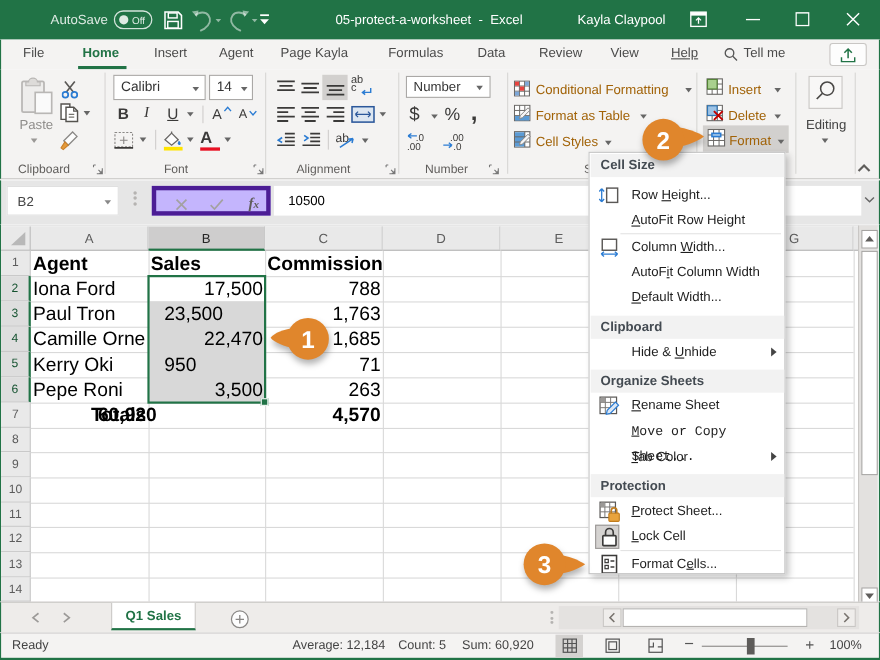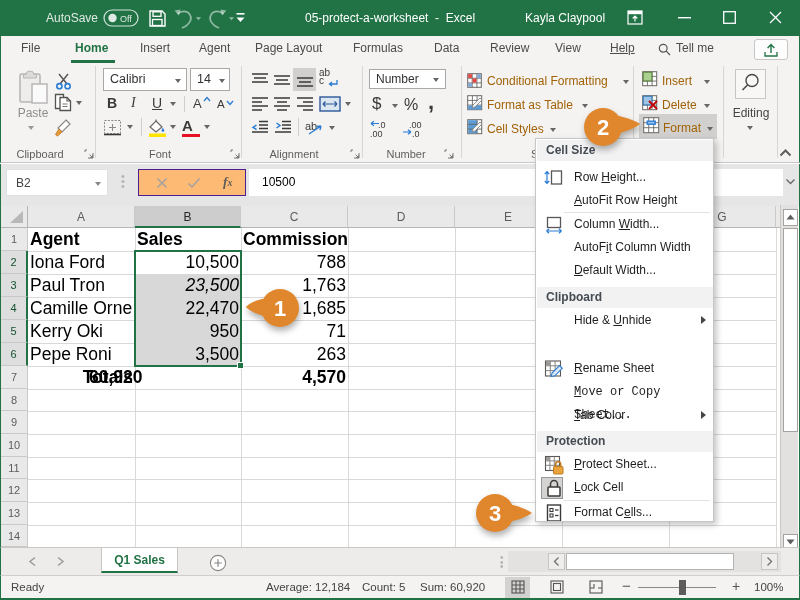--- a/index.html
+++ b/index.html
@@ -88,21 +88,21 @@
   <svg class="abs" style="left:769px; top:11px;" width="13" height="13">
       <path d="M1 1 L12 12 M12 1 L1 12" stroke="#fff" stroke-width="1.3"></path>
     </svg>
 </div>
 <div id="tabrow">
   <span class="rtab" style="left:20px;">File</span>
   <span class="rtab" style="left:74px; color:#217346; font-weight:bold;">Home</span>
   <div class="abs" style="left:70px; top:24px; width:44px; height:3px; background:#217346;"></div>
   <span class="rtab" style="left:139px;">Insert</span>
   <span class="rtab" style="left:198px;">Agent</span>
-  <span class="rtab" style="left:254px;">Page Layout</span>
+  <span class="rtab" style="left:254px;">Page Kayla</span>
   <span class="rtab" style="left:352px;">Formulas</span>
   <span class="rtab" style="left:433px;">Data</span>
   <span class="rtab" style="left:489px;">Review</span>
   <span class="rtab" style="left:554px;">View</span>
   <span class="rtab" style="left:609px;text-decoration:underline;">Help</span>
   <svg class="abs" style="left:657px; top:7px;" width="13" height="13" viewBox="0 0 13 13">
     <circle cx="5.2" cy="5.2" r="3.9" fill="none" stroke="#555" stroke-width="1.2"></circle>
     <path d="M8.2 8.2 L12 12" stroke="#555" stroke-width="1.2"></path>
   </svg>
   <span class="rtab" style="left:675px;">Tell me</span>
@@ -323,21 +323,21 @@
   <svg class="abs" style="left:777px; top:85px;" width="15" height="10" viewBox="0 0 15 10">
       <path d="M2.5 7.5 L7.5 2.5 L12.5 7.5" fill="none" stroke="#5f5d5b" stroke-width="2"></path>
     </svg>
 </div>
 <div id="fbar">
   <div class="abs" style="left:5px; top:5px; width:102px; height:27px; background:#fff; border:1px solid #e0e0e0;">
     <span class="abs" style="left:9px; top:6px; font-size:12px; color:#444;">B2</span>
     <div class="dArr abs" style="left:88px; top:12px; border-top-color:#888;"></div>
   </div>
   <div class="abs" style="left:120px; top:10px; width:3px; height:17px; color:#b5b3b1; font-size:11px; line-height:5px;">•<br>•<br>•</div>
-  <div class="abs" style="left:137px; top:5px; width:108px; height:27px; background:#fdba74; border:1px solid #4c1d95;">
+  <div class="abs" style="left:137px; top:5px; width:108px; height:27px; background:#c4b5fd; border:4px solid #4c1d95;">
     <svg class="abs" style="left:17px; top:7px;" width="12" height="12">
         <path d="M1.5 1.5 L10.5 10.5 M10.5 1.5 L1.5 10.5" stroke="#a3a1a0" stroke-width="1.5"></path>
       </svg>
     <svg class="abs" style="left:48px; top:7px;" width="14" height="12">
         <path d="M1.5 6.5 L5 10 L12.5 1.5" fill="none" stroke="#a3a1a0" stroke-width="1.5"></path>
       </svg>
     <span class="abs" style="left:84px; top:4px; font-size:13.5px; font-style:italic; font-family:'Liberation Serif',serif; color:#5f5d5b; font-weight:bold;">f<span style="font-size:10px;">x</span></span>
   </div>
   <div class="abs" style="left:248px; top:5px; width:534px; height:27px; background:#fff;">
     <span class="abs" style="left:13px; top:6px; font-size:12px; color:#000;">10500</span>
@@ -406,24 +406,24 @@
 <div class="cell" style="left:29px; top:116px; height:23px; line-height:23px; ">Kerry Oki</div>
 <div class="cell" style="left:195px; width:150px; top:116px; height:23px; line-height:23px; text-align:right; ">71</div>
 <div class="cell" style="left:29px; top:139px; height:23px; line-height:23px; ">Pepe Roni</div>
 <div class="cell" style="left:195px; width:150px; top:139px; height:23px; line-height:23px; text-align:right; ">263</div>
 <div class="cell" style="left:-18px; width:150px; top:162px; height:23px; line-height:23px; text-align:right; font-weight:bold;">Totals</div>
 <div class="cell" style="left:88px; width:150px; top:162px; height:23px; line-height:23px; text-align:left; font-weight:bold;">60,920</div>
 <div class="cell" style="left:195px; width:150px; top:162px; height:23px; line-height:23px; text-align:right; font-weight:bold;">4,570</div>
 <div class="abs" style="left:135px; top:70px; width:104px; height:92px; background:#d8d8d8;"></div>
 <div class="abs" style="left:133px; top:46px; width:108px; height:117px; border:2px solid #217346;"></div>
 <div class="abs" style="left:236px; top:158px; width:7px; height:7px; background:#217346; border:1px solid #fff;"></div>
-<div class="cell" style="left:88px; width:150px; top:47px; height:23px; line-height:23px; text-align:right; ">10,500</div>
-<div class="cell" style="left:88px; width:150px; top:70px; height:23px; line-height:23px; text-align:right;font-style:italic; ">23,500</div>
+<div class="cell" style="left:88px; width:150px; top:47px; height:23px; line-height:23px; text-align:right; ">17,500</div>
+<div class="cell" style="left:100px; width:150px; top:70px; height:23px; line-height:23px; text-align:center; ">23,500</div>
 <div class="cell" style="left:88px; width:150px; top:93px; height:23px; line-height:23px; text-align:right; ">22,470</div>
-<div class="cell" style="left:88px; width:150px; top:116px; height:23px; line-height:23px; text-align:right; ">950</div>
+<div class="cell" style="left:88px; width:150px; top:116px; height:23px; line-height:23px; text-align:center; ">950</div>
 <div class="cell" style="left:88px; width:150px; top:139px; height:23px; line-height:23px; text-align:right; ">3,500</div>
 <div class="abs" style="left:779px; top:1px; width:18px; height:346px; background:#e3e1df; border-left:1px solid #c9c7c5;">
       <div class="abs" style="left:2px; top:4px; width:15px; height:17px; background:#fff; border:1px solid #a5a3a1;"><svg width="13" height="15">
           <path d="M6.5 4.5 L10.5 9.5 L2.5 9.5 Z" fill="#605e5c"></path>
         </svg></div>
       <div class="abs" style="left:2px; top:23px; width:15px; height:204px; background:#ffffff; border:1px solid #a5a3a1;"></div>
       <div class="abs" style="left:2px; top:329px; width:15px; height:16px; background:#fff; border:1px solid #a5a3a1;"><svg width="13" height="14">
           <path d="M6.5 9.5 L10.5 4.5 L2.5 4.5 Z" fill="#605e5c"></path>
         </svg></div>
     </div>
@@ -488,20 +488,21 @@
   <div class="msep" style="top:73px;"></div>
   <svg class="micon" style="top:76px;" viewBox="0 0 20 20">
     <rect x="3.5" y="2.5" width="13" height="10" fill="none" stroke="#5a5856" stroke-width="1.3"></rect>
     <path d="M2.5 16 h15 M2.5 16 l2.6 -2.2 M2.5 16 l2.6 2.2 M17.5 16 l-2.6 -2.2 M17.5 16 l-2.6 2.2" stroke="#2b7cd3" stroke-width="1.2" fill="none"></path>
   </svg>
   <div class="mitem" style="top:74px;">Column <u>W</u>idth...</div>
   <div class="mitem" style="top:97px;">AutoF<u>i</u>t Column Width</div>
   <div class="mitem" style="top:120px;"><u>D</u>efault Width...</div>
   <div class="mhead" style="top:148px;">Clipboard</div>
   <div class="mitem" style="top:170px;">Hide &amp; <u>U</u>nhide<div class="subarr"></div></div>
+  <div class="mhead" style="top:197px;">Organize Sheets</div>
   <svg class="micon" style="top:220px;" viewBox="0 0 20 20">
     <rect x="1.5" y="2" width="15" height="15" fill="#fff" stroke="#5a5856" stroke-width="1.1"></rect>
     <path d="M1.5 6.8 h15 M1.5 11.6 h15 M6.3 2 v15 M11.1 2 v15" stroke="#7a7876" stroke-width="0.9"></path>
     <rect x="2" y="2.5" width="4.3" height="4.3" fill="#9b9997"></rect>
     <path d="M15.5 6.5 l2.8 2.8 -7.5 7.5 -3.6 0.8 0.8 -3.6 z" fill="#dbe7f5" stroke="#2b7cd3" stroke-width="1.1"></path>
   </svg>
   <div class="mitem" style="top:218px;"><u>R</u>ename Sheet</div>
   <div class="mitem" style="top:242px;font-family:Liberation Mono, monospace;"><u>M</u>ove or Copy Sheet...</div>
   <div class="mitem" style="top:265px;"><u>T</u>ab Color<div class="subarr"></div></div>
   <div class="mhead" style="top:292px;">Protection</div>

